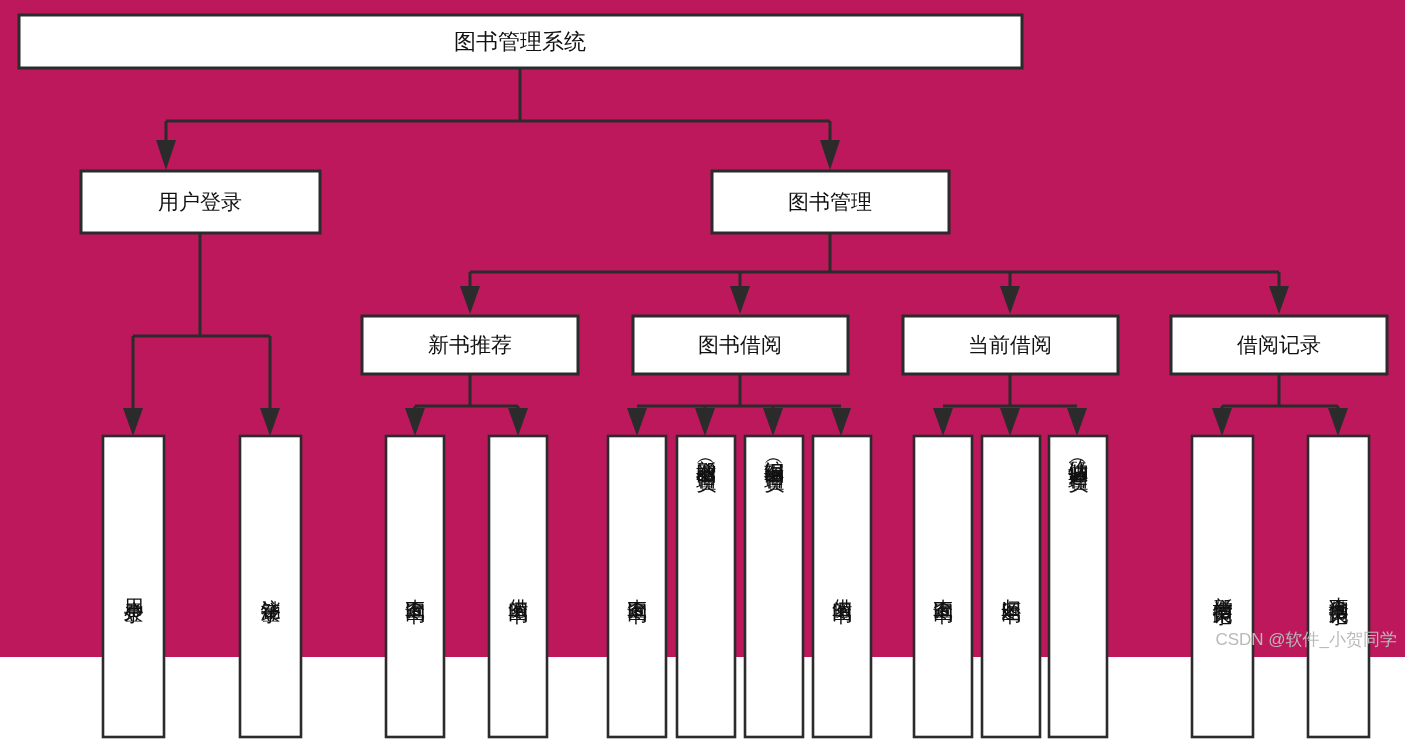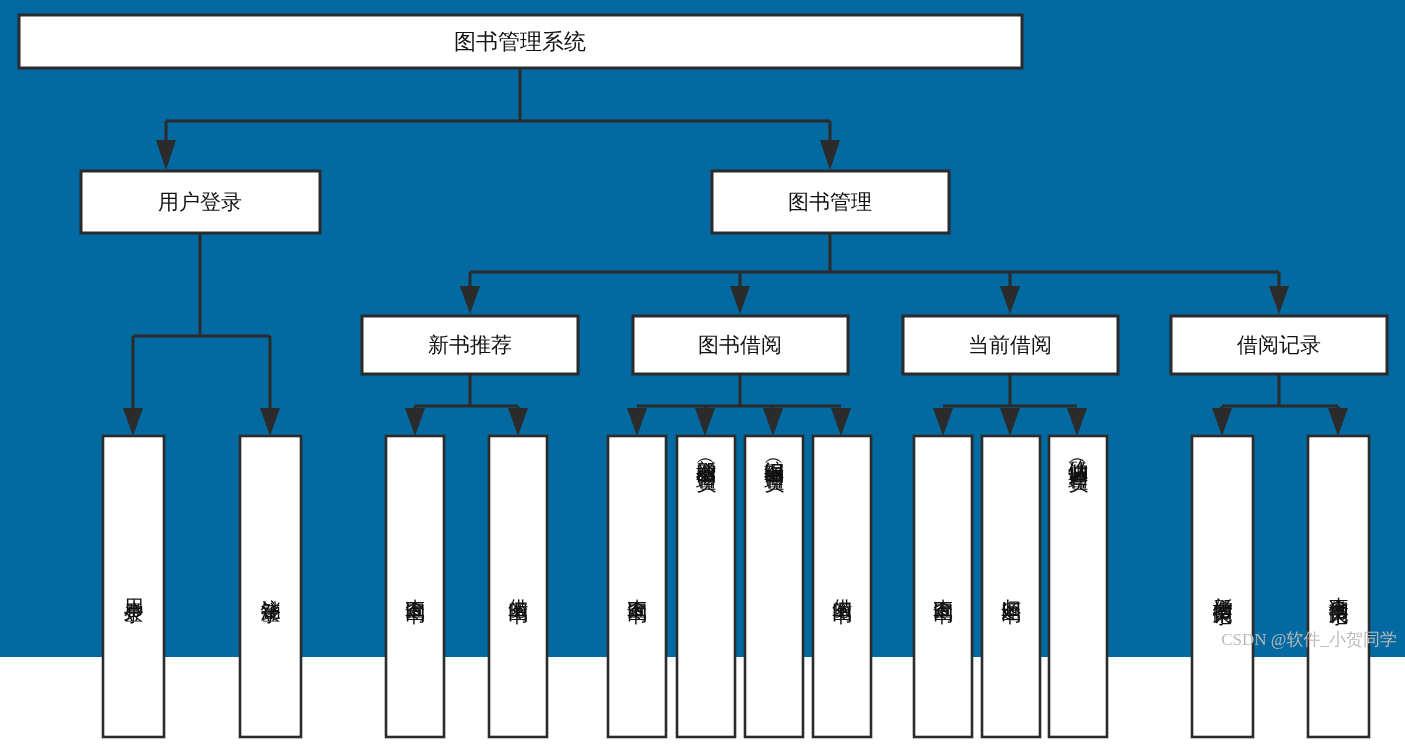--- a/index.html
+++ b/index.html
@@ -10,21 +10,21 @@
   body {
     width: 1405px;
     height: 747px;
     font-family: "Liberation Sans", "DejaVu Sans", sans-serif;
     overflow: hidden;
   }
   #diagram-root {
     position: relative;
     width: 1405px;
     height: 657px;
-    background: #0369a1;
+    background: #be185d;
   }
   svg.diagram-canvas {
     position: absolute;
     top: 0;
     left: 0;
     width: 1405px;
     height: 747px;
     display: block;
   }
   .node-box {
@@ -75,21 +75,21 @@
     color: #111111;
     writing-mode: vertical-rl;
     text-orientation: upright;
     letter-spacing: 2px;
     white-space: nowrap;
   }
   .watermark {
     position: absolute;
     right: 8px;
     bottom: 6px;
-    font-family: Liberation Serif, serif;
+    font-family: Liberation Sans, sans-serif;
     font-size: 17px;
     color: #b9b9b9;
     white-space: nowrap;
     pointer-events: none;
   }
 </style>
 </head>
 <body>
 
 <div id="diagram-root">

